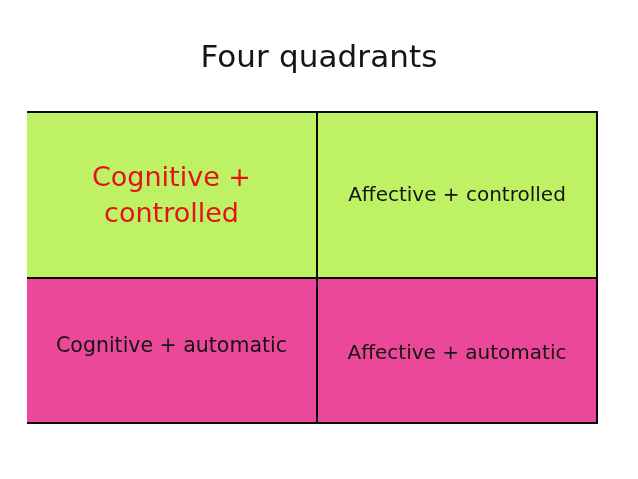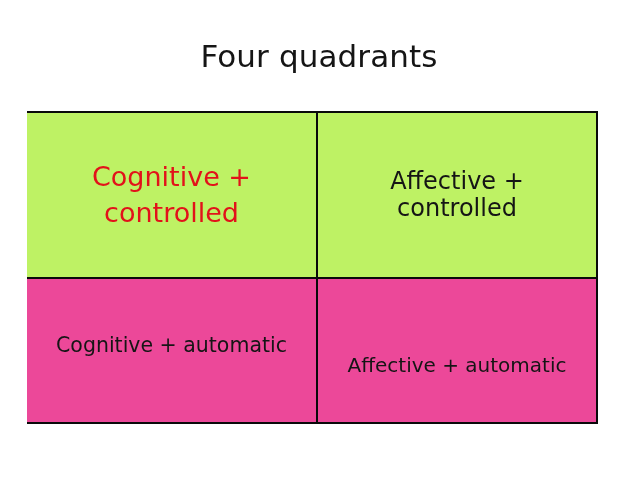--- a/index.html
+++ b/index.html
@@ -99,38 +99,38 @@
   .cell-cog-controlled {
     color: #e2121a;
     font-size: 27px;
     line-height: 36px;
     max-width: 200px;
     margin: 0 auto;
   }
 
   .cell-aff-controlled {
     color: #151515;
-    font-size: 24px;
+    font-size: 20px;
     line-height: 27px;
   }
 
   .cell-cog-automatic {
     color: #151515;
     font-size: 20.5px;
     line-height: 27px;
     position: relative;
     top: -5px;
   }
 
   .cell-aff-automatic {
     color: #151515;
     font-size: 20px;
     line-height: 27px;
     position: relative;
-    top: 15px;
+    top: 2px;
   }
 </style>
 </head>
 <body>
 
 <div class="slide">
 
   <div class="slide-title">Four quadrants</div>
 
   <div class="quadrant-table">

